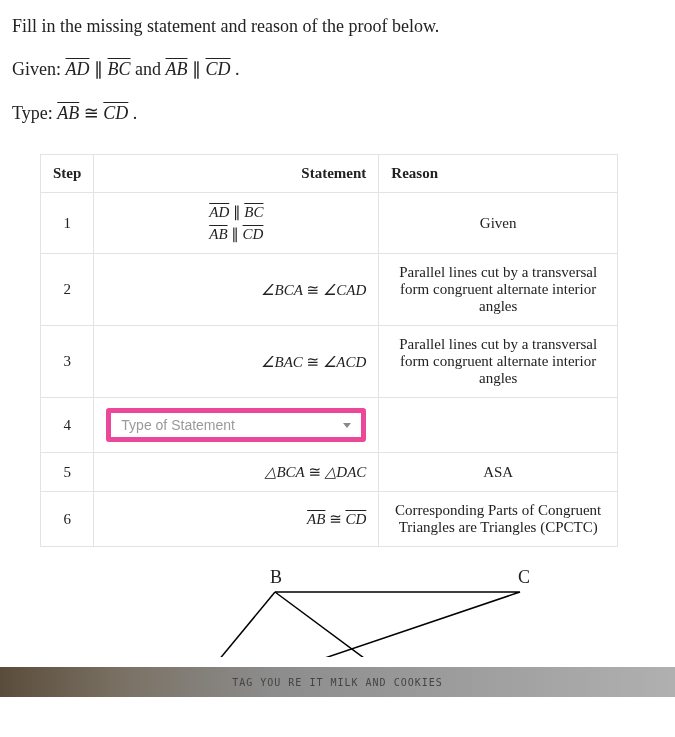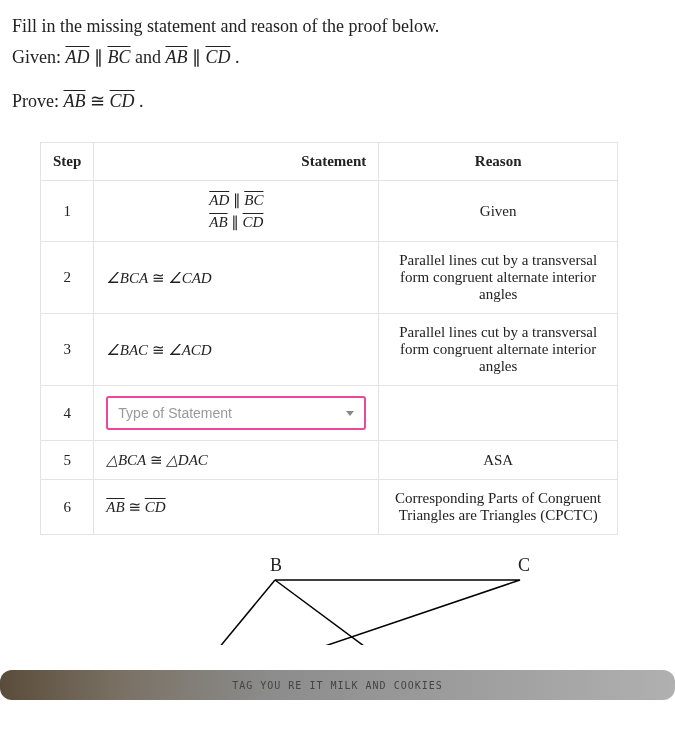--- a/index.html
+++ b/index.html
@@ -6,47 +6,47 @@
   body {
     margin: 0;
     padding: 12px;
     font-family: Georgia, 'Times New Roman', serif;
     font-size: 18px;
     color: #222;
     background: #fff;
     width: 675px;
   }
   .intro { margin: 4px 0 8px 0; }
-  .given, .prove { margin: 9px 0 22px 0; }
+  .given, .prove { margin: 21px 0 22px 0; }
   .overline { text-decoration: overline; font-style: italic; }
   .math-it { font-style: italic; }
   table {
     border-collapse: collapse;
     width: 578px;
     margin: 30px 16px 0 28px;
     font-size: 15px;
   }
   th, td {
     border: 1px solid #e3e3e3;
     padding: 10px 12px;
     vertical-align: middle;
   }
   th {
-    text-align: center;
+    text-align: left;
     font-weight: bold;
     font-family: Georgia, serif;
   }
   th:first-child, td:first-child { width: 46px; text-align: center; }
-  td.stmt { text-align: left; font-family: Georgia, serif; }
+  td.stmt { text-align: right; font-family: Georgia, serif; }
   td.reason { text-align: center; }
   .stmt-stack { display: flex; flex-direction: column; gap: 4px; align-items: center; }
   .type-select {
     width: 260px;
     height: 34px;
-    border: 2px solid #ec4899;
+    border: 5px solid #ec4899;
     border-radius: 3px;
     background: #fff;
     display: flex;
     align-items: center;
     justify-content: space-between;
     padding: 0 10px;
     color: #9a9a9a;
     font-family: Arial, sans-serif;
     font-size: 14px;
     margin: 0 auto;
@@ -63,50 +63,49 @@
     width: 630px;
     margin: 20px 0 0 28px;
   }
   .diagram-label {
     position: absolute;
     font-size: 18px;
     font-family: Georgia, serif;
   }
   .bottom-bar {
     position: relative;
-    margin-top: 20px;
+    margin-top: 5px;
     height: 30px;
     background: linear-gradient(to right, #5a4c3a 0%, #7a7164 18%, #8c8c8c 40%, #b0b0b0 100%);
     width: 675px;
     margin-left: -12px;
     display:flex; align-items:center; justify-content:center;
     font-family: monospace; font-size:10px; color:#444;
     letter-spacing:1px;
-    border-radius:12px;
   }
 </style>
 </head>
 <body>
 
 <div class="intro">Fill in the missing statement and reason of the proof below.</div>
 
 <div class="given">
   <span>Given: </span>
   <span class="overline">AD</span>
   <span> ∥ </span>
   <span class="overline">BC</span>
   <span> and </span>
   <span class="overline">AB</span>
   <span> ∥ </span>
   <span class="overline">CD</span>
   <span>.</span>
 </div>
 
 <div class="prove">
-  <span>Prove: </span>
+  <span>Type: </span>
   <span class="overline">AB</span>
   <span> ≅ </span>
   <span class="overline">CD</span>
   <span>.</span>
 </div>
 
 <table>
   <thead>
     <tr>
       <th>Step</th>

